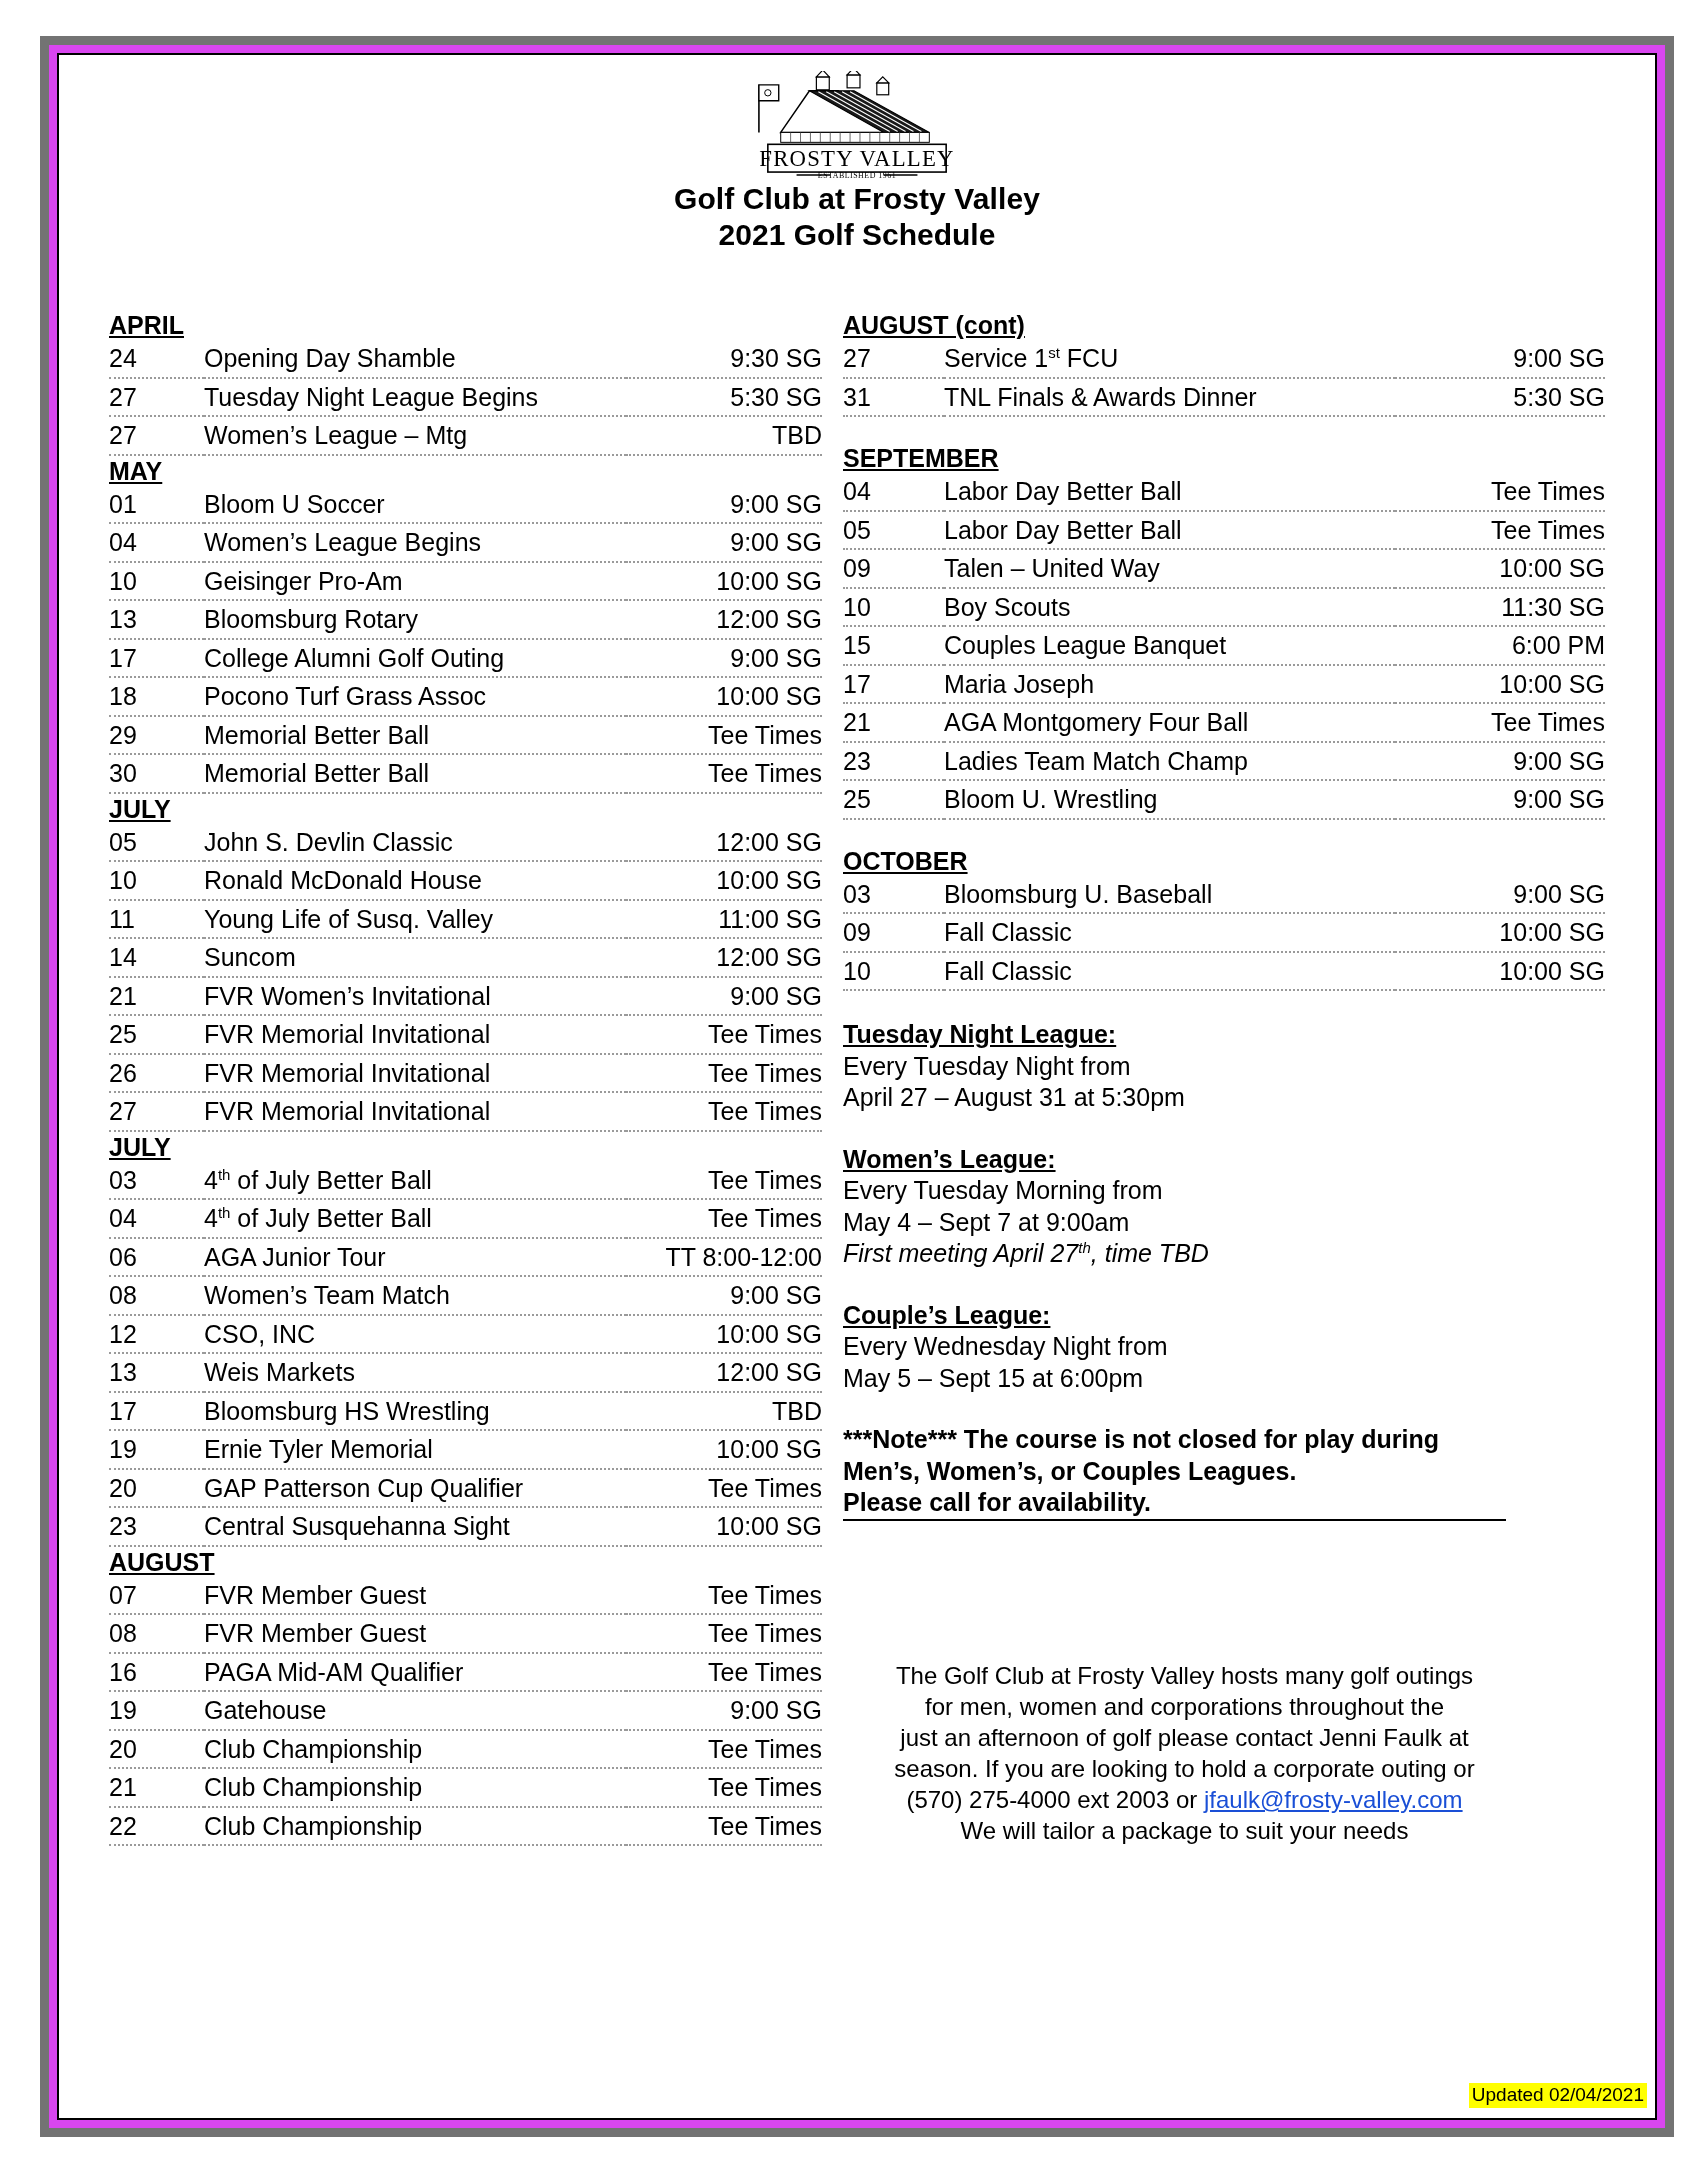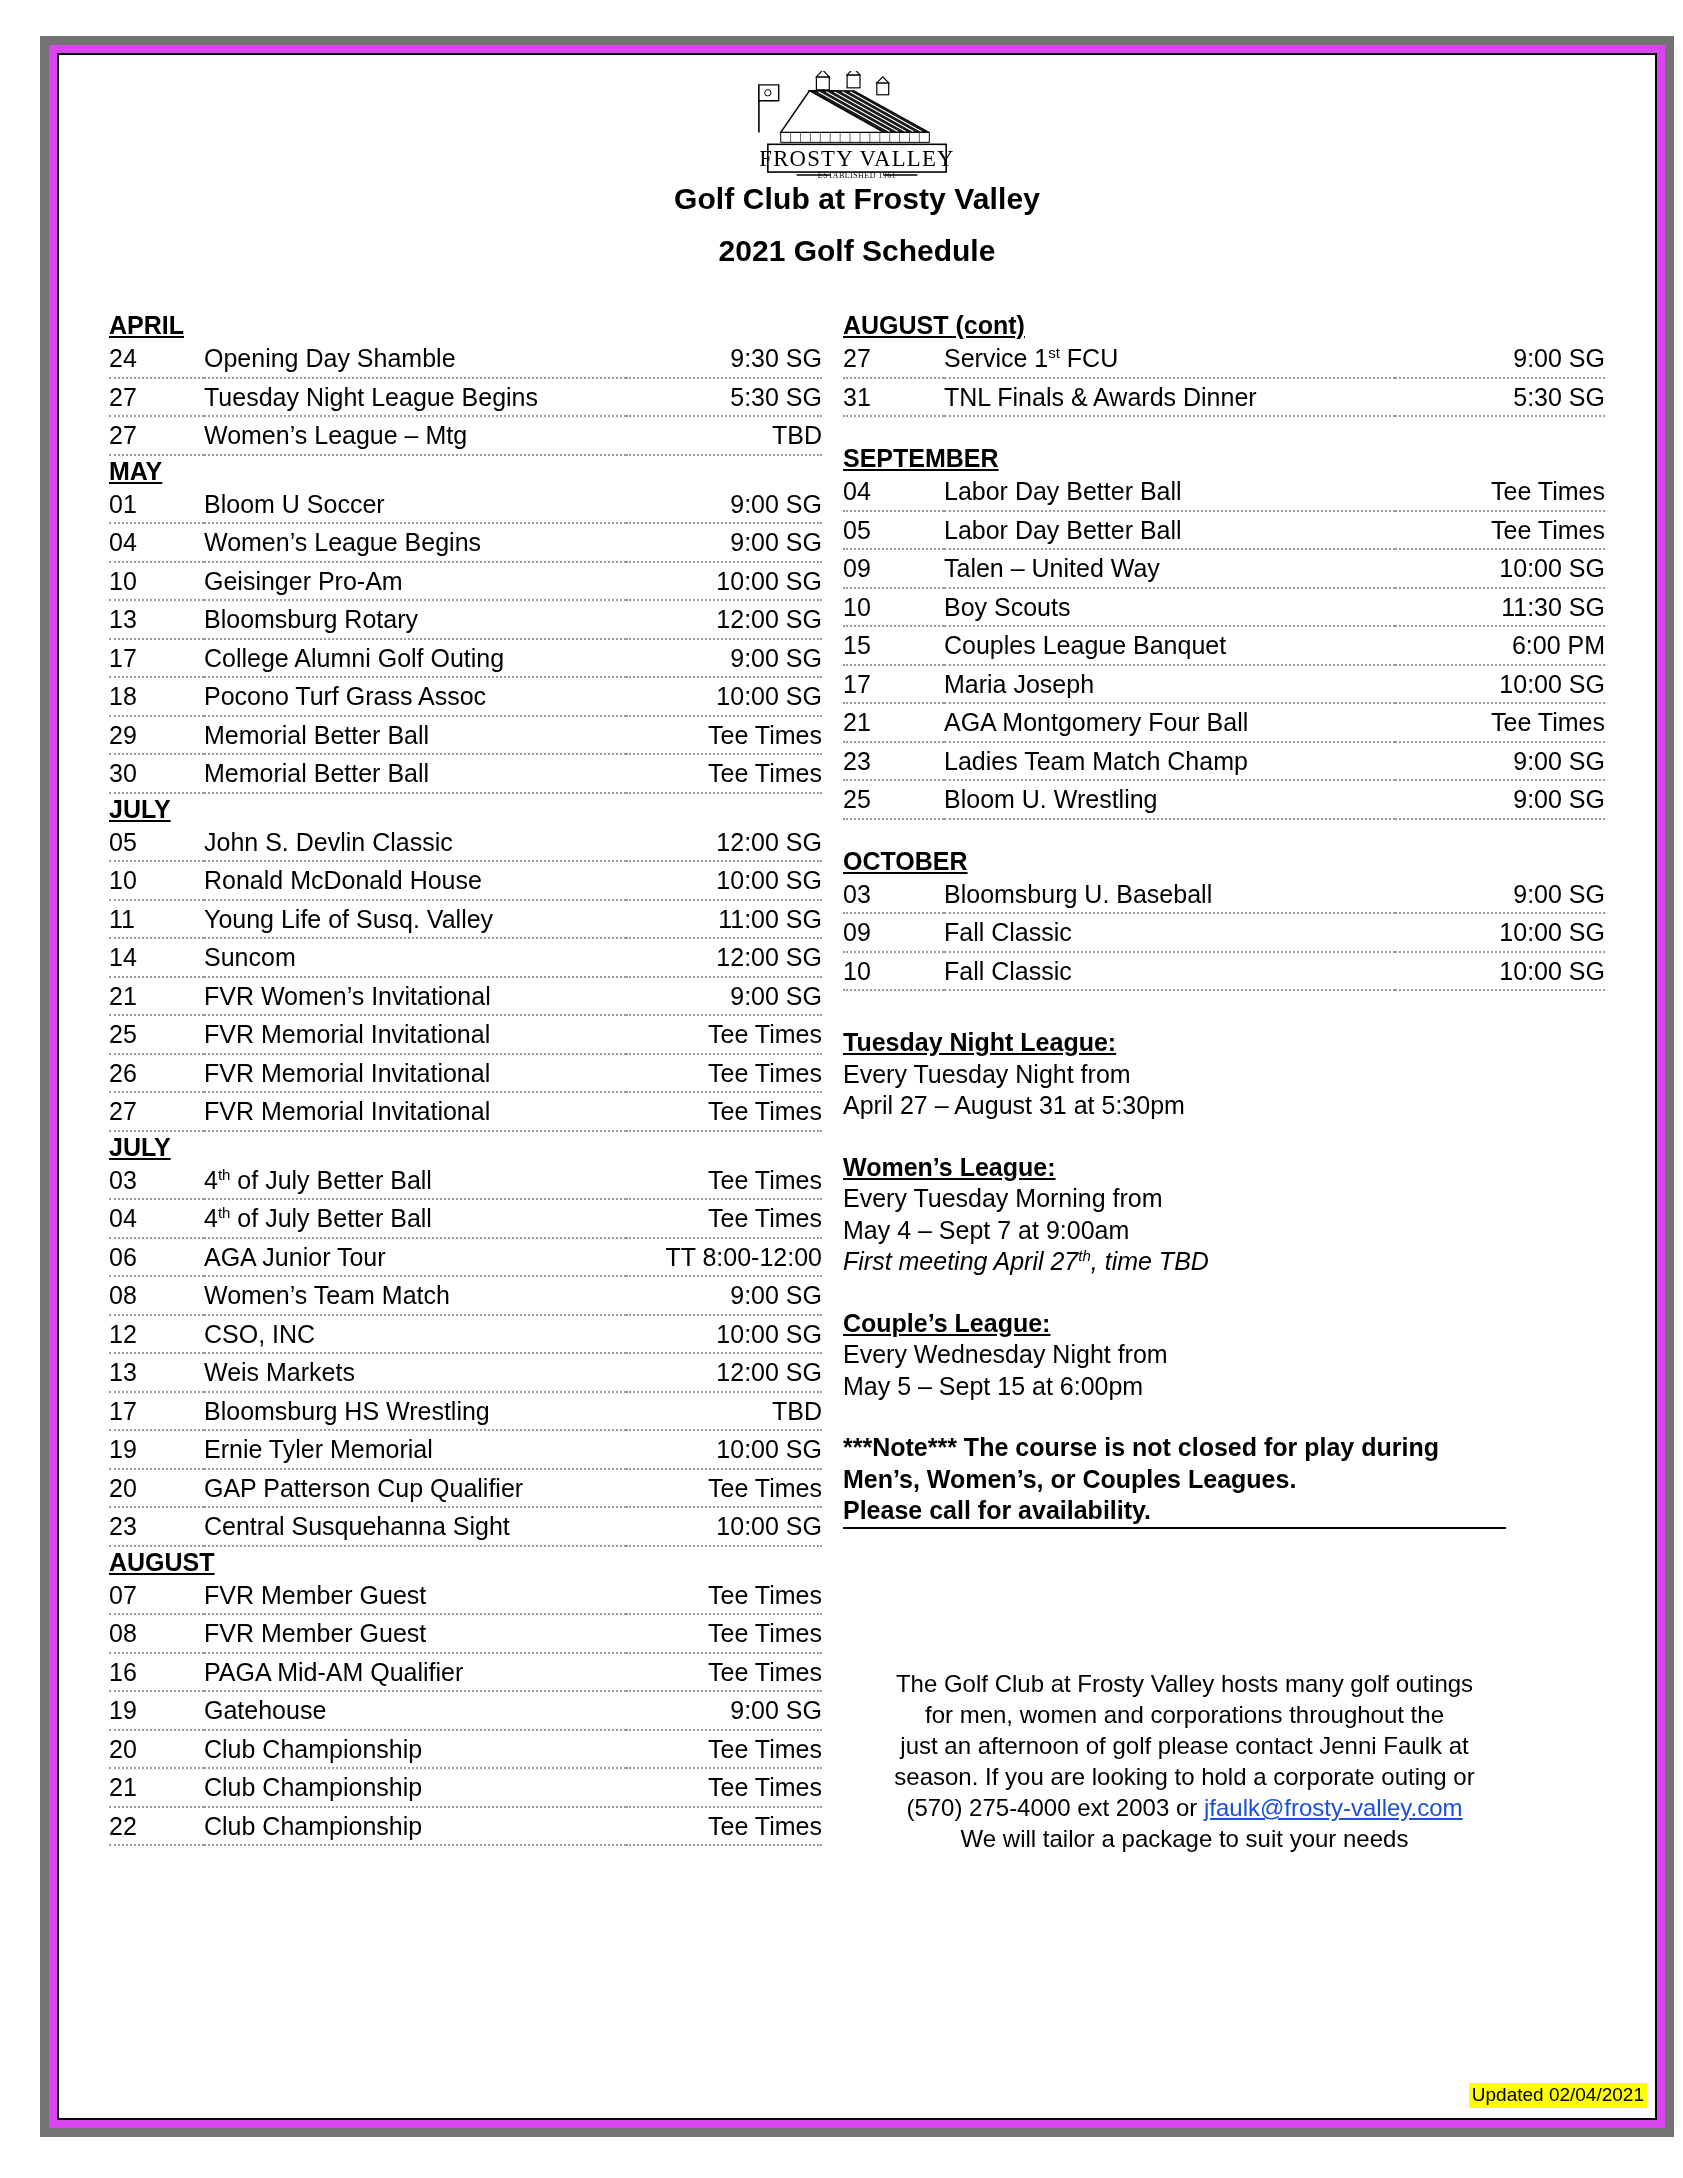--- a/index.html
+++ b/index.html
@@ -48,21 +48,21 @@
   .logo svg { display: block; }
   .doc-title {
     font-size: 30px;
     font-weight: bold;
     letter-spacing: 0.1px;
     margin-top: 4px;
   }
   .doc-subtitle {
     font-size: 30px;
     font-weight: bold;
-    margin-top: 18px;
+    margin-top: 2px;
   }
 
   
   .columns {
     position: absolute;
     left: 0;
     top: 255px;
     width: 100%;
     height: 1782px;
   }
@@ -101,21 +101,21 @@
   td.c-date  { width: 95px; padding-left: 2px; }
   td.c-event { width: auto; }
   td.c-time  { width: 196px; text-align: right; padding-right: 8px; }
 
   .col-right td.c-date  { width: 101px; }
   .col-right td.c-time  { width: 210px; }
 
   sup { font-size: 0.60em; vertical-align: super; line-height: 0; }
 
   
-  .info-wrap { margin-top: 36px; }
+  .info-wrap { margin-top: 28px; }
   .info-block { margin-bottom: 30px; }
   .info-head {
     font-size: 25px;
     font-weight: bold;
     text-decoration: underline;
     text-underline-offset: 2px;
     line-height: 1.26;
   }
   .info-line {
     font-size: 25px;

